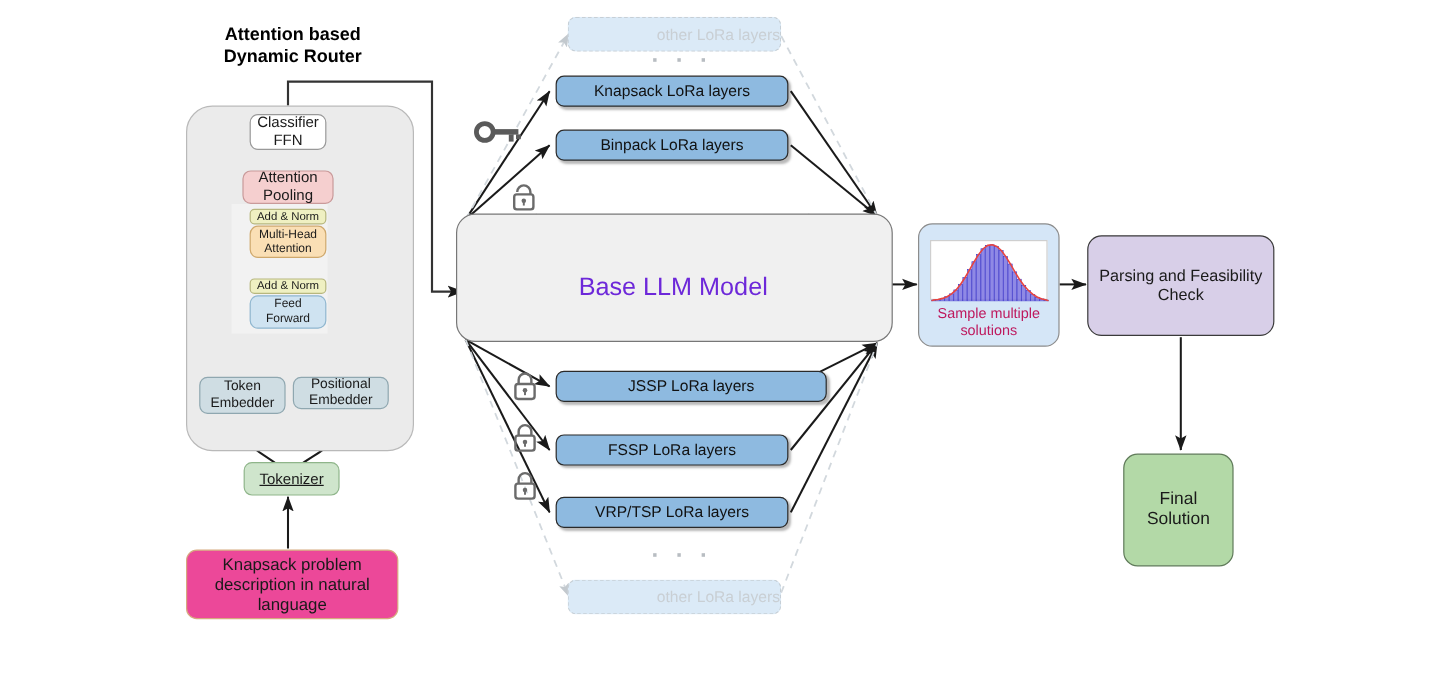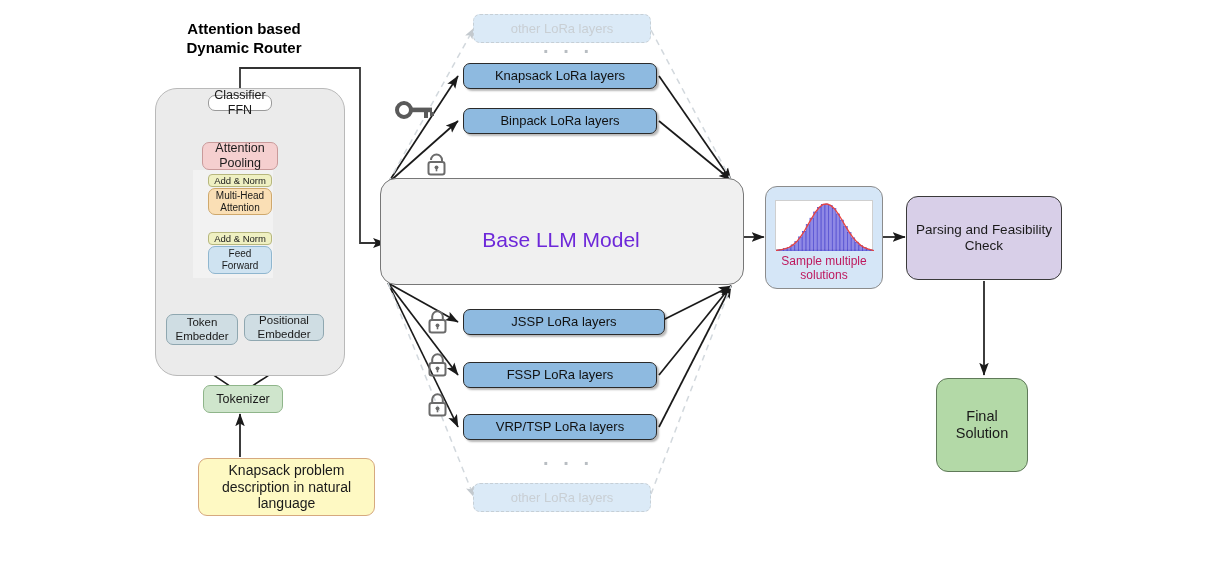--- a/index.html
+++ b/index.html
@@ -67,40 +67,41 @@
     font-size: 12.5px;
     z-index: 5;
   }
   .sb-white  { background: #ffffff; border-color: #999; }
   .sb-pink   { background: #f5cfcf; border-color: #c99a9a; }
   .sb-yellow { background: #eff0c2; border-color: #b7b77e; border-radius: 4px; }
   .sb-orange { background: #fadfb5; border-color: #cfa86c; }
   .sb-blue   { background: #cfe3f1; border-color: #8fb6cf; }
   .sb-embed  { background: #cfdde3; border-color: #8fa7b0; }
   .sb-green  { background: #cfe5cc; border-color: #8fb58a; }
-  .sb-peach  { background: #fef9c3; border-color: #d6a97f; margin-left: 43px; }
+  .sb-peach  { background: #ec4899; border-color: #d6a97f; }
 
   
   .lora {
     background: #8ebae0;
     border: 1.6px solid #2a2a2a;
     border-radius: 7px;
     font-size: 13px;
     color: #111;
     box-shadow: 2px 2px 2px rgba(0,0,0,0.28);
     z-index: 5;
   }
   .lora-ghost {
     background: #dbeaf7;
     border: 1.6px dashed #c6cfd6;
     border-radius: 7px;
     font-size: 13px;
     color: #c9cfd4;
     box-shadow: none;
     z-index: 3;
+    justify-content: flex-end;
   }
   .dots {
     position: absolute;
     color: #b8bdc2;
     font-size: 20px;
     letter-spacing: 4px;
     font-weight: bold;
     z-index: 4;
   }
 
@@ -375,21 +376,21 @@
   </svg>
 
   <div class="title-text" style="left:154px; top:20px; width:180px;">
     <div>Attention based</div>
     <div>Dynamic Router</div>
   </div>
 
   <div class="node router-box" style="left:155px; top:88px; width:190px; height:288px;"></div>
   <div class="node inner-shade" style="left:193px; top:170px; width:80px; height:108px;"></div>
 
-  <div class="node sb sb-white" style="left:208px; top:95px; width:64px; height:16px;">
+  <div class="node sb sb-white" style="left:208px; top:95px; width:64px; height:30px;">
     <div>
       <div>Classifier</div>
       <div>FFN</div>
     </div>
   </div>
 
   <div class="node sb sb-pink" style="left:202px; top:142px; width:76px; height:28px;">
     <div>
       <div>Attention</div>
       <div>Pooling</div>
@@ -425,21 +426,21 @@
     </div>
   </div>
 
   <div class="node sb sb-embed" style="left:244px; top:314px; width:80px; height:27px; font-size:11.5px;">
     <div>
       <div>Positional</div>
       <div>Embedder</div>
     </div>
   </div>
 
-  <div class="node sb sb-green" style="left:203px; top:385px; width:80px; height:28px; font-size:12.5px;">
+  <div class="node sb sb-green" style="left:203px; top:385px; width:80px; height:28px; font-size:12.5px;text-decoration:underline;">
     <span>Tokenizer</span>
   </div>
 
   <div class="node sb sb-peach" style="left:155px; top:458px; width:177px; height:58px; font-size:14px; border-radius:9px;">
     <div>
       <div>Knapsack problem</div>
       <div>description in natural</div>
       <div>language</div>
     </div>
   </div>
@@ -449,21 +450,21 @@
   </div>
   <div class="dots" style="left:543px; top:40px;">· · ·</div>
 
   <div class="node lora" style="left:463px; top:108px; width:194px; height:26px;">
     <span>Binpack LoRa layers</span>
   </div>
   <div class="node lora" style="left:463px; top:63px; width:194px; height:26px;">
     <span>Knapsack LoRa layers</span>
   </div>
 
-  <div class="node lora" style="left:463px; top:309px; width:202px; height:26px;">
+  <div class="node lora" style="left:463px; top:309px; width:226px; height:26px;">
     <span>JSSP LoRa layers</span>
   </div>
   <div class="node lora" style="left:463px; top:362px; width:194px; height:26px;">
     <span>FSSP LoRa layers</span>
   </div>
   <div class="node lora" style="left:463px; top:414px; width:194px; height:26px;">
     <span>VRP/TSP LoRa layers</span>
   </div>
 
   <div class="dots" style="left:543px; top:452px;">· · ·</div>

